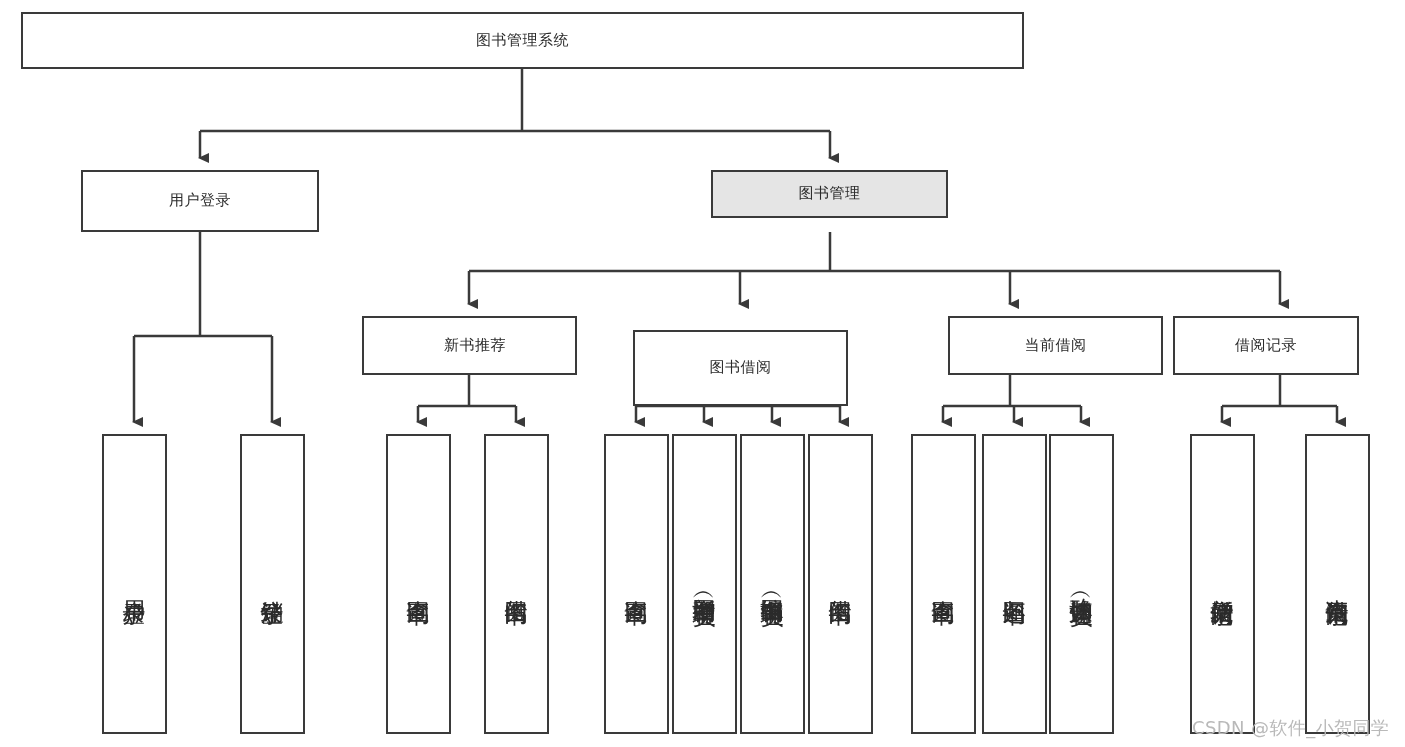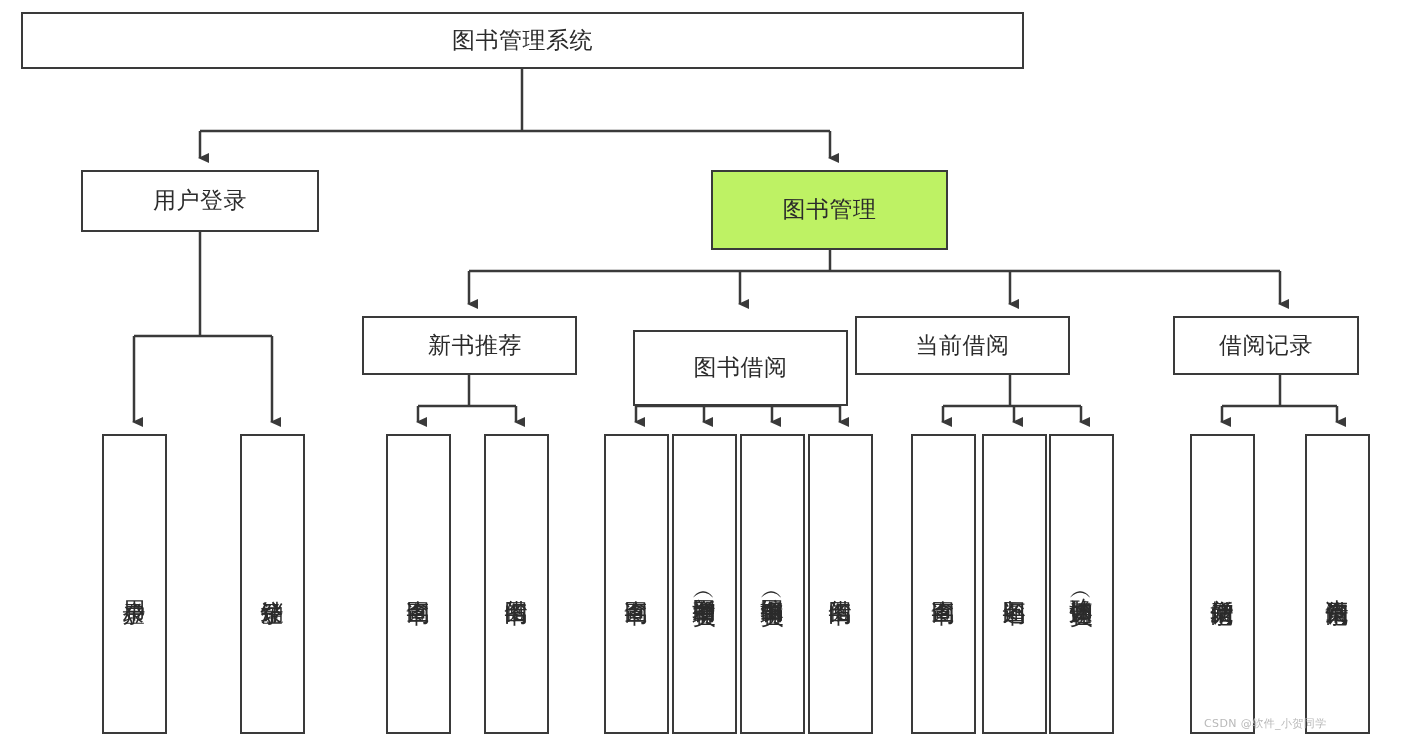--- a/index.html
+++ b/index.html
@@ -38,44 +38,43 @@
     z-index: 2;
   }
   .node-label {
     display: block;
     line-height: 1.18;
     letter-spacing: 0.5px;
     white-space: nowrap;
     color: #2b2b2b;
   }
   .node.horizontal .node-label {
-    font-size: 23px;
+    font-size: 15px;
     font-family: Liberation Serif, serif;
   }
   .node.vertical {
     align-items: center;
     justify-content: center;
   }
   .node.vertical .node-label {
     writing-mode: vertical-rl;
     text-orientation: upright;
     font-size: 23px;
     line-height: 1.22;
     letter-spacing: 1px;
     white-space: nowrap;
     max-height: 272px;
   }
   .watermark {
     position: absolute;
-    font-size: 11px;
+    font-size: 18px;
     color: #b9b9b9;
     white-space: nowrap;
     z-index: 5;
     letter-spacing: 0.4px;
-    margin-left: 12px;
   }
 </style>
 </head>
 <body>
 
 <div id="diagram-root" style="background: rgb(255, 255, 255);">
 
   <svg id="edges" viewBox="0 0 1405 747">
     <defs>
       <marker id="arrow" markerWidth="11" markerHeight="11" refX="5" refY="9" orient="auto" markerUnits="userSpaceOnUse">
@@ -138,31 +137,31 @@
     </g>
   </svg>
 
   <div class="node horizontal" style="left: 21px; top: 12px; width: 1003px; height: 57px; border-color: rgb(58, 58, 58); background: rgb(255, 255, 255); color: rgb(43, 43, 43);">
     <span class="node-label">图书管理系统</span>
   </div>
 
   <div class="node horizontal" style="left: 81px; top: 170px; width: 238px; height: 62px; border-color: rgb(58, 58, 58); background: rgb(255, 255, 255); color: rgb(43, 43, 43);">
     <span class="node-label">用户登录</span>
   </div>
-  <div class="node horizontal" style="left: 711px; top: 170px; width: 237px; height: 80px; border-color: rgb(58, 58, 58); background: #bef264; color: rgb(43, 43, 43);">
+  <div class="node horizontal" style="left: 711px; top: 170px; width: 237px; height: 48px; border-color: rgb(58, 58, 58); background: #e5e5e5; color: rgb(43, 43, 43);">
     <span class="node-label">图书管理</span>
   </div>
 
   <div class="node horizontal" style="left: 362px; top: 316px; width: 215px; height: 59px; border-color: rgb(58, 58, 58); background: rgb(255, 255, 255); color: rgb(43, 43, 43); padding-left: 11px;">
     <span class="node-label">新书推荐</span>
   </div>
   <div class="node horizontal" style="left: 633px; top: 330px; width: 215px; height: 76px; border-color: rgb(58, 58, 58); background: rgb(255, 255, 255); color: rgb(43, 43, 43);">
     <span class="node-label">图书借阅</span>
   </div>
-  <div class="node horizontal" style="left: 855px; top: 316px; width: 215px; height: 59px; border-color: rgb(58, 58, 58); background: rgb(255, 255, 255); color: rgb(43, 43, 43);">
+  <div class="node horizontal" style="left: 948px; top: 316px; width: 215px; height: 59px; border-color: rgb(58, 58, 58); background: rgb(255, 255, 255); color: rgb(43, 43, 43);">
     <span class="node-label">当前借阅</span>
   </div>
   <div class="node horizontal" style="left: 1173px; top: 316px; width: 186px; height: 59px; border-color: rgb(58, 58, 58); background: rgb(255, 255, 255); color: rgb(43, 43, 43);">
     <span class="node-label">借阅记录</span>
   </div>
 
   <div class="node vertical" style="left: 102px; top: 434px; width: 65px; height: 300px; border-color: rgb(58, 58, 58); background: rgb(255, 255, 255); color: rgb(43, 43, 43);">
     <span class="node-label">用户登录</span>
   </div>
   <div class="node vertical" style="left: 240px; top: 434px; width: 65px; height: 300px; border-color: rgb(58, 58, 58); background: rgb(255, 255, 255); color: rgb(43, 43, 43);">

